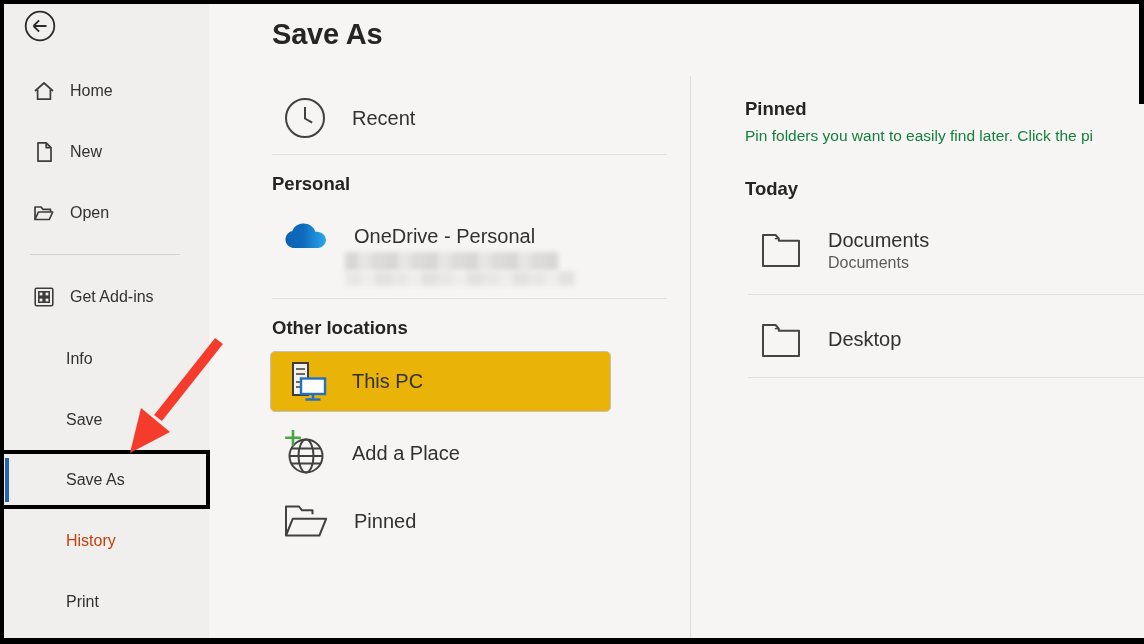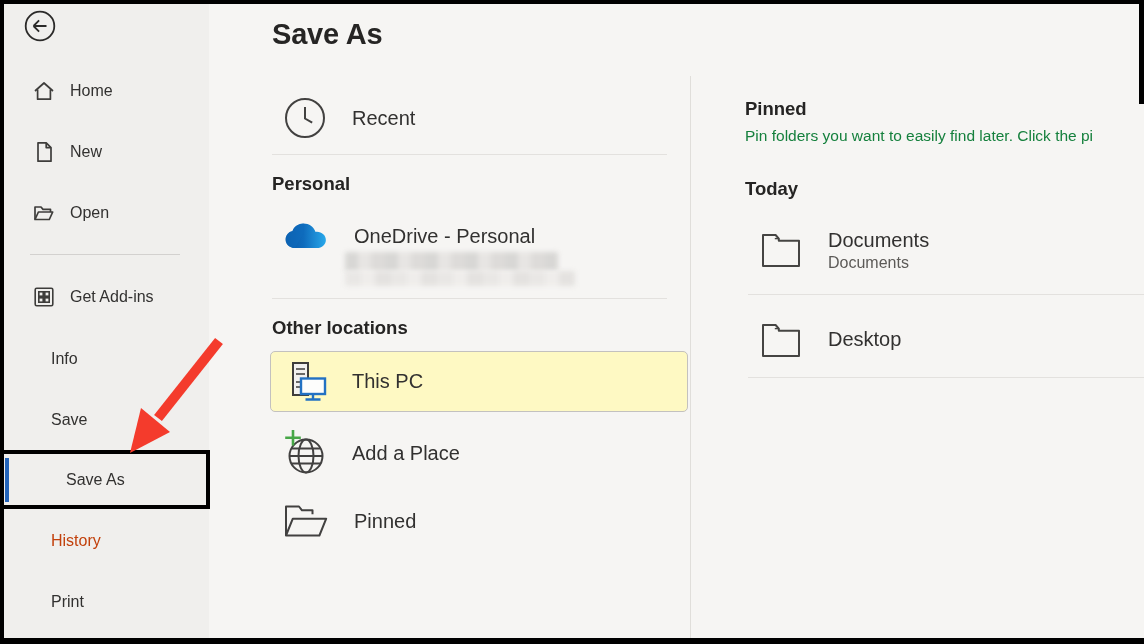--- a/index.html
+++ b/index.html
@@ -17,39 +17,39 @@
   .frame-bottom{left:0;top:638px;width:1144px;height:6px;}
   .frame-right-top{left:1139px;top:0;width:5px;height:104px;}
   
   .sidebar{left:4px;top:4px;width:205px;height:634px;background:#f0efed;}
   .back-btn{left:24px;top:10px;width:32px;height:32px;cursor:pointer;}
   .nav-row{
     left:0;width:205px;height:44px;display:flex;align-items:center;
     padding-left:32px;box-sizing:border-box;font-size:16px;color:#323130;cursor:pointer;
   }
   .nav-row .nav-ic{width:24px;height:24px;flex:0 0 24px;margin-right:14px;display:flex;align-items:center;justify-content:center;}
-  .nav-row.no-icon{padding-left:51px;align-items:center;}
+  .nav-row.no-icon{padding-left:66px;align-items:center;}
   .nav-row.disabled{color:#c2410c;cursor:default;}
   .side-divider{left:30px;width:150px;height:1px;background:#d3d1cf;}
   
   .saveas-box{
     left:0;top:450px;width:210px;height:59px;background:#f0efed;
     border:4px solid #000;box-sizing:border-box;cursor:pointer;
   }
   .saveas-accent{left:5px;top:458px;width:4px;height:44px;background:#2364ba;}
   .saveas-label{left:66px;top:450px;height:59px;display:flex;align-items:center;font-size:16px;color:#323130;}
   
   .main-title{left:272px;top:18px;font-size:29px;font-weight:600;color:#262524;letter-spacing:-0.2px;}
   .place-row{left:283px;display:flex;align-items:center;cursor:pointer;}
   .place-row .place-ic{flex:0 0 auto;margin-right:25px;display:flex;align-items:center;justify-content:center;}
   .place-label{font-size:20px;color:#323130;}
   .h-divider{height:1px;background:#e3e1de;}
   .section-header{font-size:18.5px;font-weight:700;color:#252423;margin-top:7px;}
   .thispc-box{
-    left:270px;top:351px;width:418px;height:61px;background:#fef9c3;
+    left:270px;top:351px;width:341px;height:61px;background:#eab308;
     border:1px solid #c3c1bf;border-radius:5px;box-sizing:border-box;
     display:flex;align-items:center;padding-left:17px;cursor:pointer;
   }
   .thispc-box .place-ic{margin-right:24px;}
   .redact{filter:blur(2.5px);border-radius:2px;}
   .redact-1{left:345px;top:252px;width:213px;height:19px;
     background:repeating-linear-gradient(90deg,#d8d7d5 0 13px,#e7e5e3 13px 26px,#dddbd9 26px 40px);}
   .redact-2{left:345px;top:271px;width:230px;height:15px;
     background:repeating-linear-gradient(90deg,#e9e7e5 0 16px,#efedeb 16px 30px,#e4e2e0 30px 46px);}
   .v-divider{left:690px;top:76px;width:1px;height:562px;background:#e0deda;}

